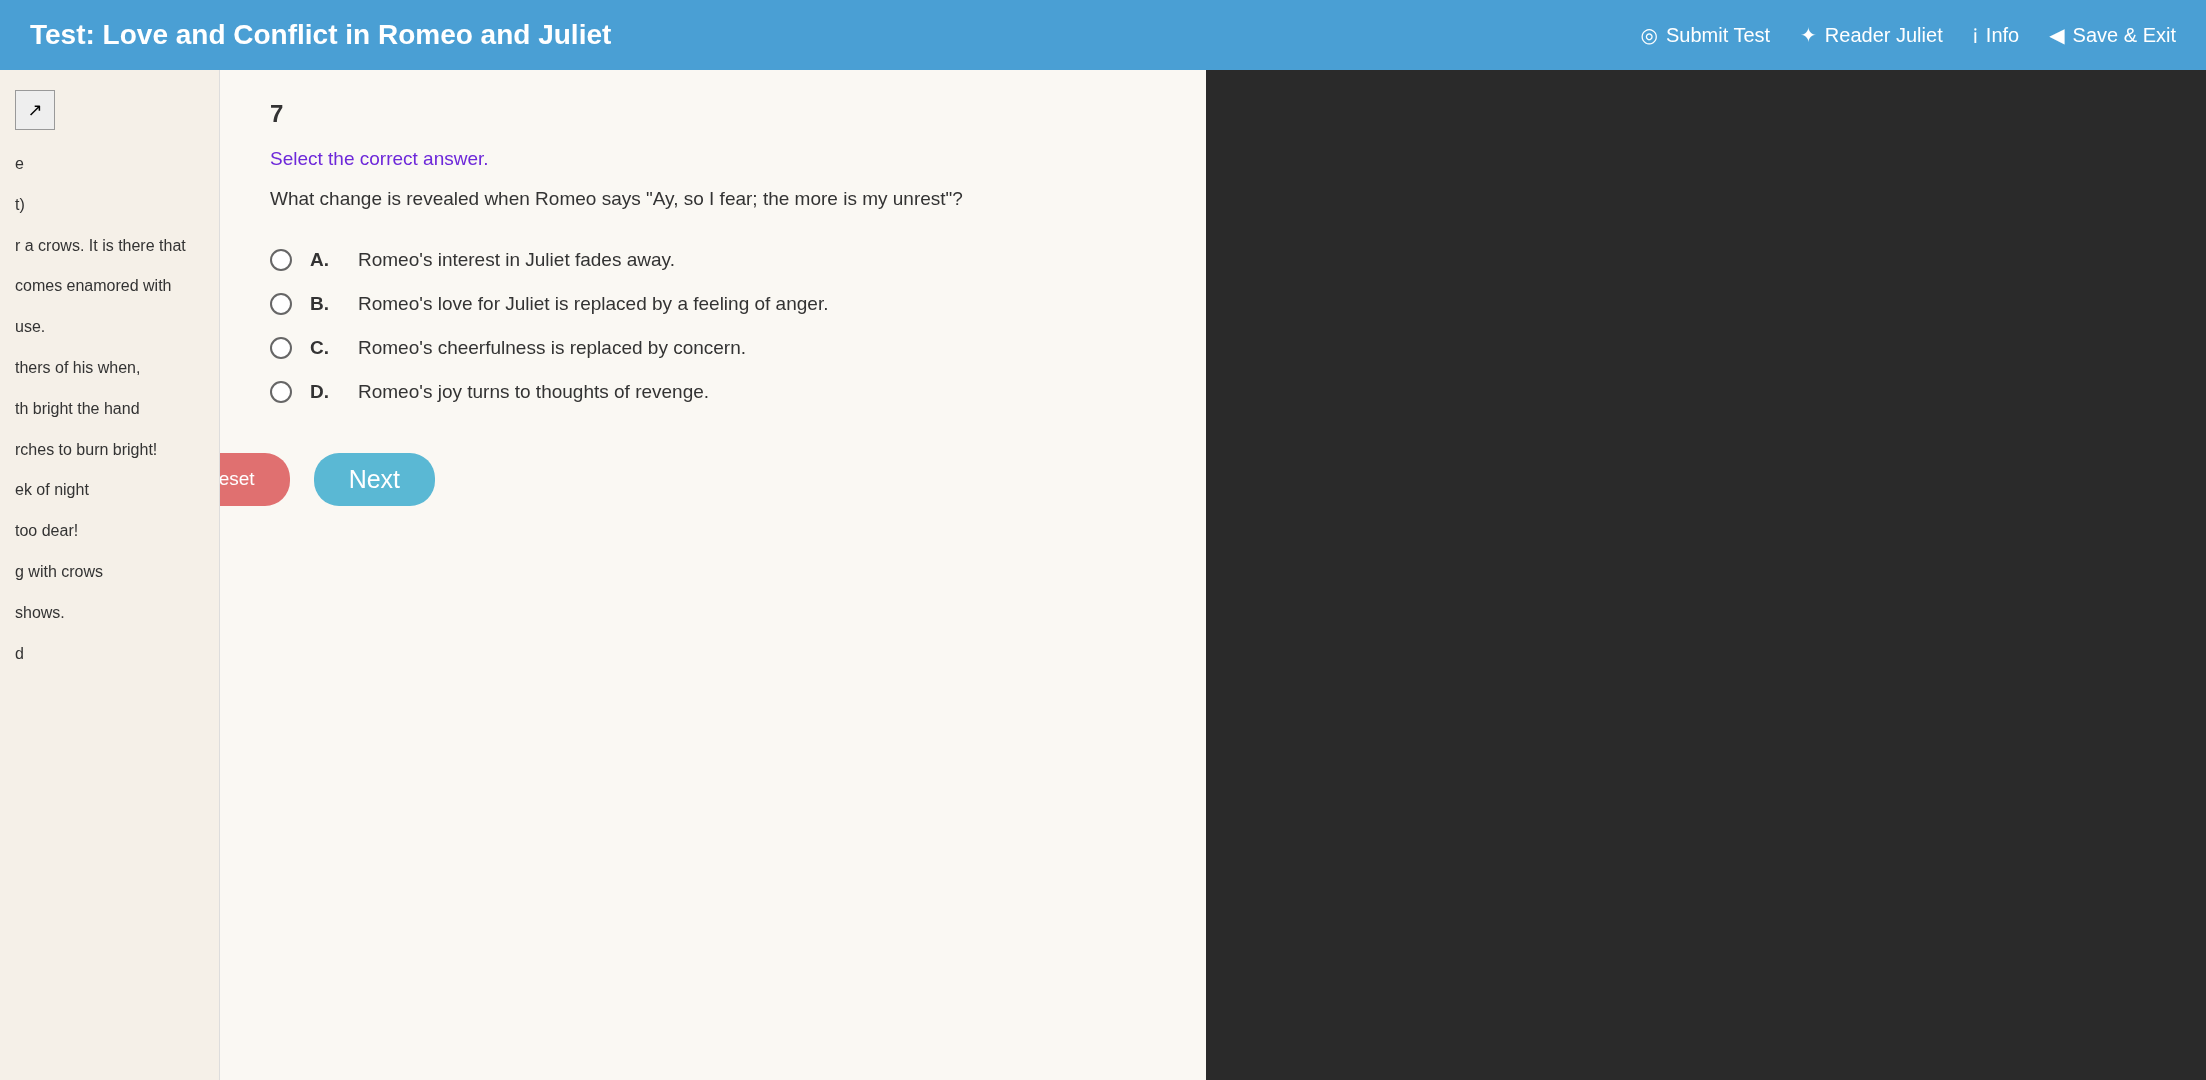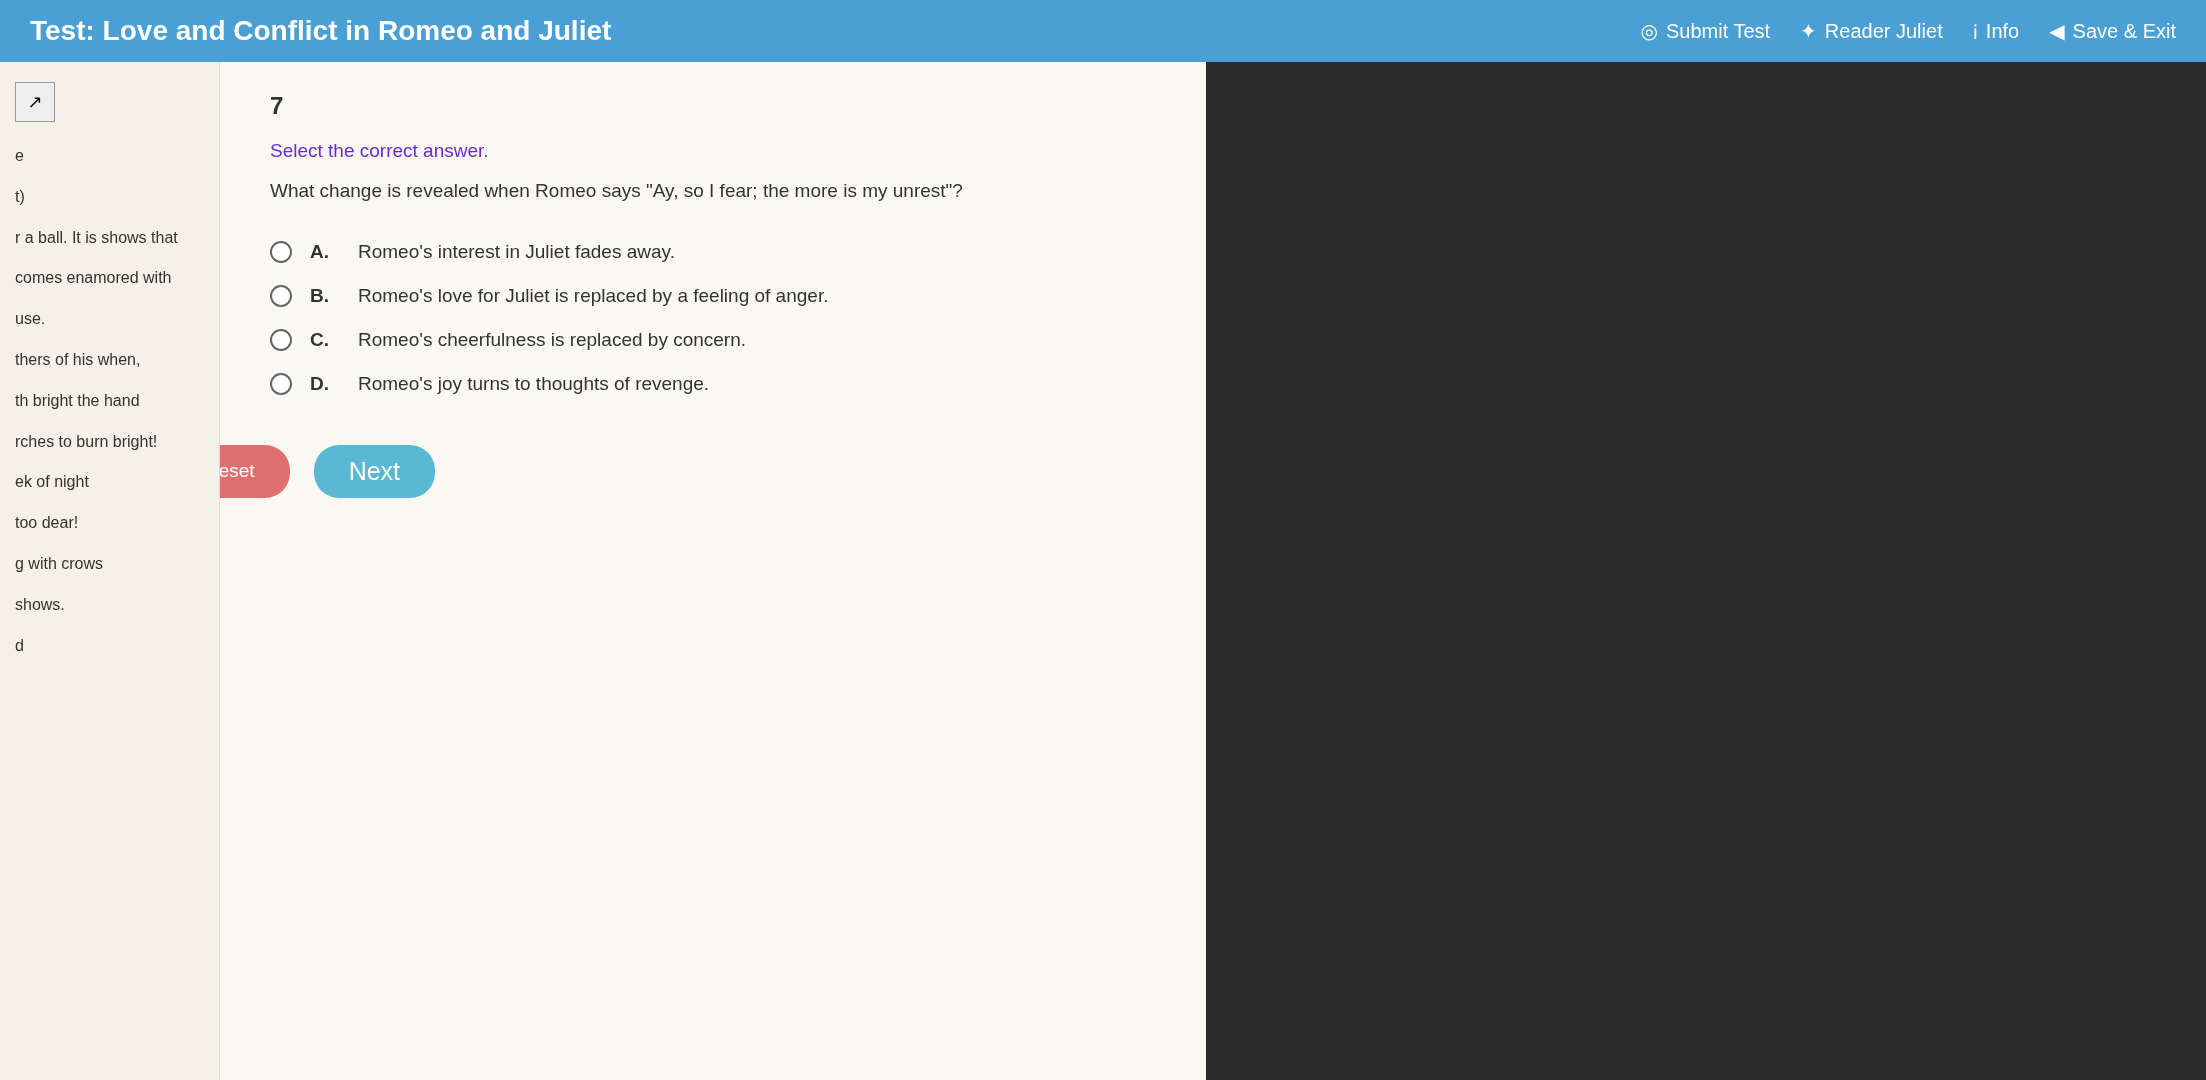--- a/index.html
+++ b/index.html
@@ -18,21 +18,21 @@
       flex-direction: column;
     }
 
     
     .header {
       background-color: #4a9fd4;
       display: flex;
       align-items: center;
       justify-content: space-between;
       padding: 0 30px;
-      height: 62px;
+      height: 70px;
       flex-shrink: 0;
     }
 
     .header-title {
       color: white;
       font-size: 28px;
       font-weight: bold;
     }
 
     .header-actions {
@@ -223,21 +223,21 @@
 
 <div class="main-content">
 
   <div class="left-panel">
     <button class="expand-btn">
       <span>↗</span>
     </button>
     <div class="passage-text">
       <p>e</p>
       <p>t)</p>
-      <p>r a ball. It is shows that</p>
+      <p>r a crows. It is there that</p>
       <p>comes enamored with</p>
       <p>use.</p>
       <p>thers of his when,</p>
       <p>th bright the hand</p>
       <p>rches to burn bright!</p>
       <p>ek of night</p>
       <p>too dear!</p>
       <p>g with crows</p>
       <p>shows.</p>
       <p>d</p>

